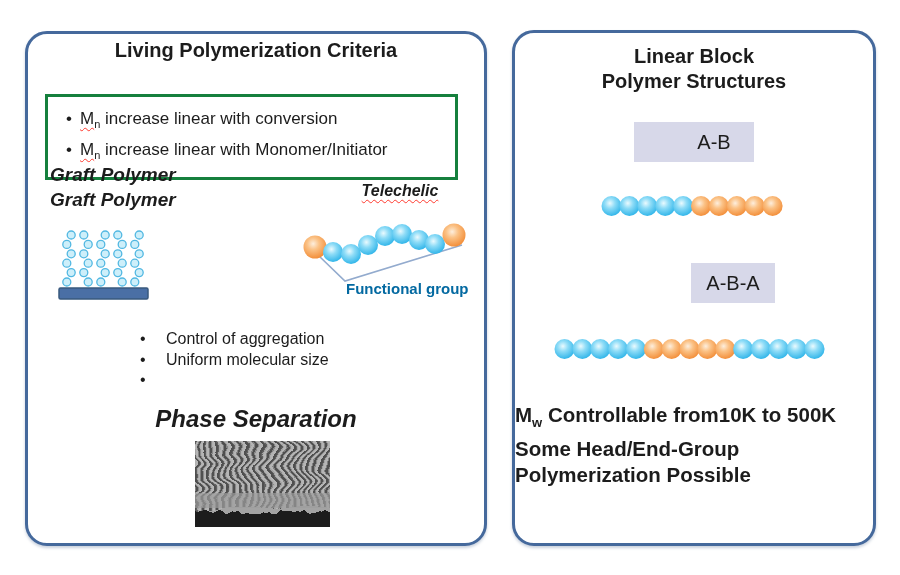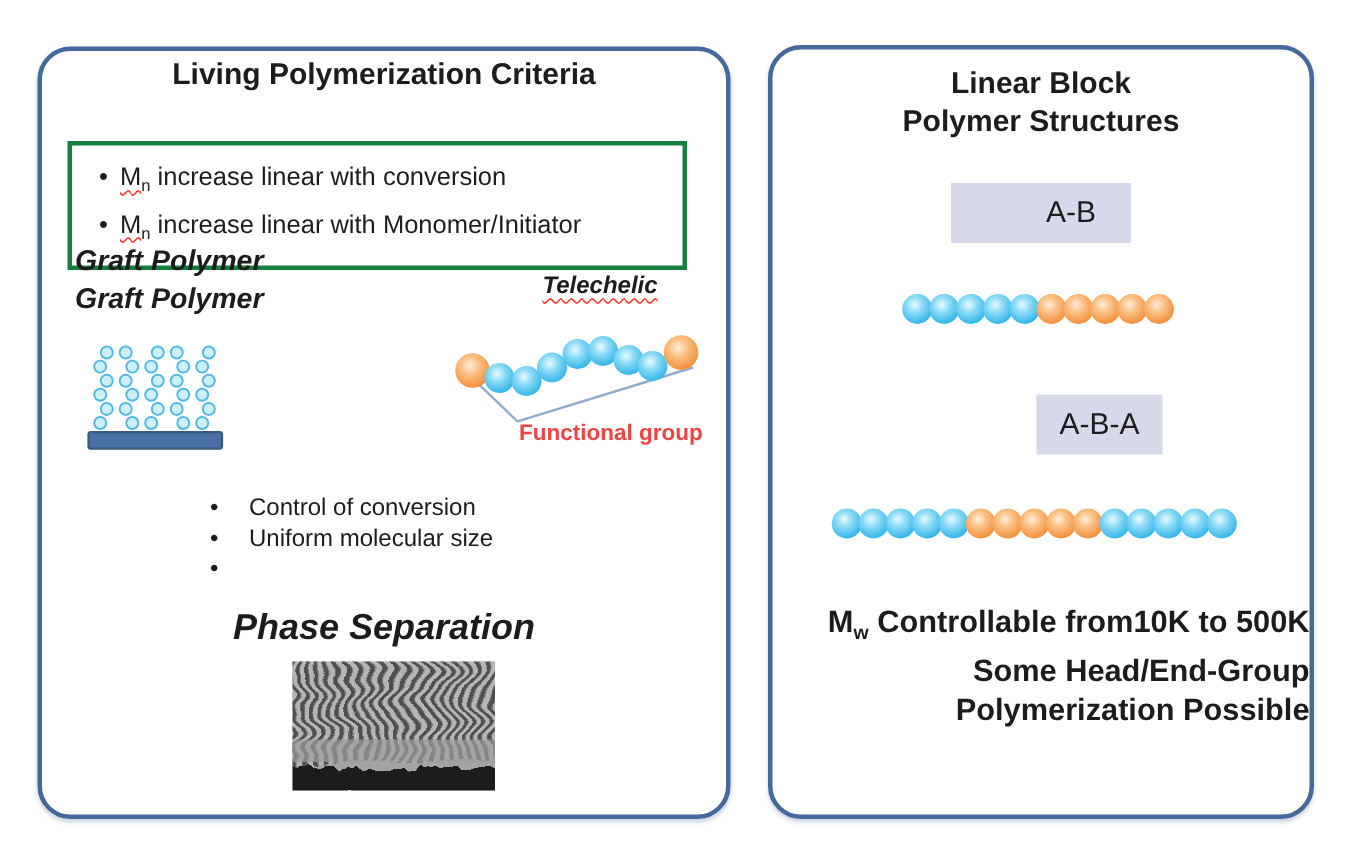--- a/index.html
+++ b/index.html
@@ -22,32 +22,32 @@
   .dot{width:22px;text-align:center;flex:0 0 22px;margin-left:10px;}
   .dot::before{content:"\2022";}
   .crit-text{white-space:nowrap;}
   sub{font-size:11px;}
   .squiggle{text-decoration-line:underline;text-decoration-style:wavy;text-decoration-color:#ff3b30;
     text-decoration-thickness:1px;text-underline-offset:3px;}
   
   .bold-ital{font-weight:bold;font-style:italic;}
   .brush-label{left:22px;top:128px;font-size:19px;line-height:25px;}
   .telechelic-label{left:302px;top:148px;width:140px;text-align:center;font-size:16px;}
-  .fg-label{left:318px;top:246px;font-size:15px;font-weight:bold;color:#ef4444;}
+  .fg-label{left:318px;top:246px;font-size:15px;font-weight:bold;color:#0369a1;}
   
   .benefits{left:112px;top:295px;}
   .benefit-row{display:flex;align-items:baseline;font-size:16px;line-height:20.5px;}
   .benefit-row .dot{width:26px;flex:0 0 26px;margin-left:0;text-align:left;}
   .phase-label{left:0;right:0;top:371px;text-align:center;font-size:24px;}
   
   .block-label{left:50%;transform:translateX(-50%);width:80px;height:40px;background:#d7d8e9;
     display:flex;align-items:center;justify-content:center;font-size:20px;}
   #ab-label{top:89px;padding-left:40px;}
   #aba-label{top:230px;width:84px;margin-left:39px;}
-  .footer-text{left:0;right:0;top:369px;text-align:right;font-weight:bold;font-size:20.5px;line-height:26px;}
+  .footer-text{left:0;right:0;top:369px;text-align:left;font-weight:bold;font-size:20.5px;line-height:26px;}
   .footer-text sub{font-size:13px;}
 </style>
 </head>
 <body>
 
 <svg width="0" height="0" style="position:absolute" aria-hidden="true">
   <defs>
     <radialGradient id="grad-blue" cx="42%" cy="36%" r="68%">
       <stop offset="0%" stop-color="#eafafe"></stop>
       <stop offset="38%" stop-color="#8edcf7"></stop>
@@ -130,21 +130,21 @@
       <circle cx="121" cy="26" r="10" fill="url(#grad-blue)"></circle>
       <circle cx="137" cy="30" r="10" fill="url(#grad-blue)"></circle>
       <circle cx="156" cy="21" r="11.5" fill="url(#grad-orange)"></circle>
     </svg>
 
   <div class="abs fg-label">Functional group</div>
 
   <div class="abs benefits">
     <div class="benefit-row">
       <span class="dot"></span>
-      <span>Control of conversion</span>
+      <span>Control of aggregation</span>
     </div>
     <div class="benefit-row">
       <span class="dot"></span>
       <span>Uniform molecular size</span>
     </div>
     <div class="benefit-row">
       <span class="dot"></span>
     </div>
   </div>
 

